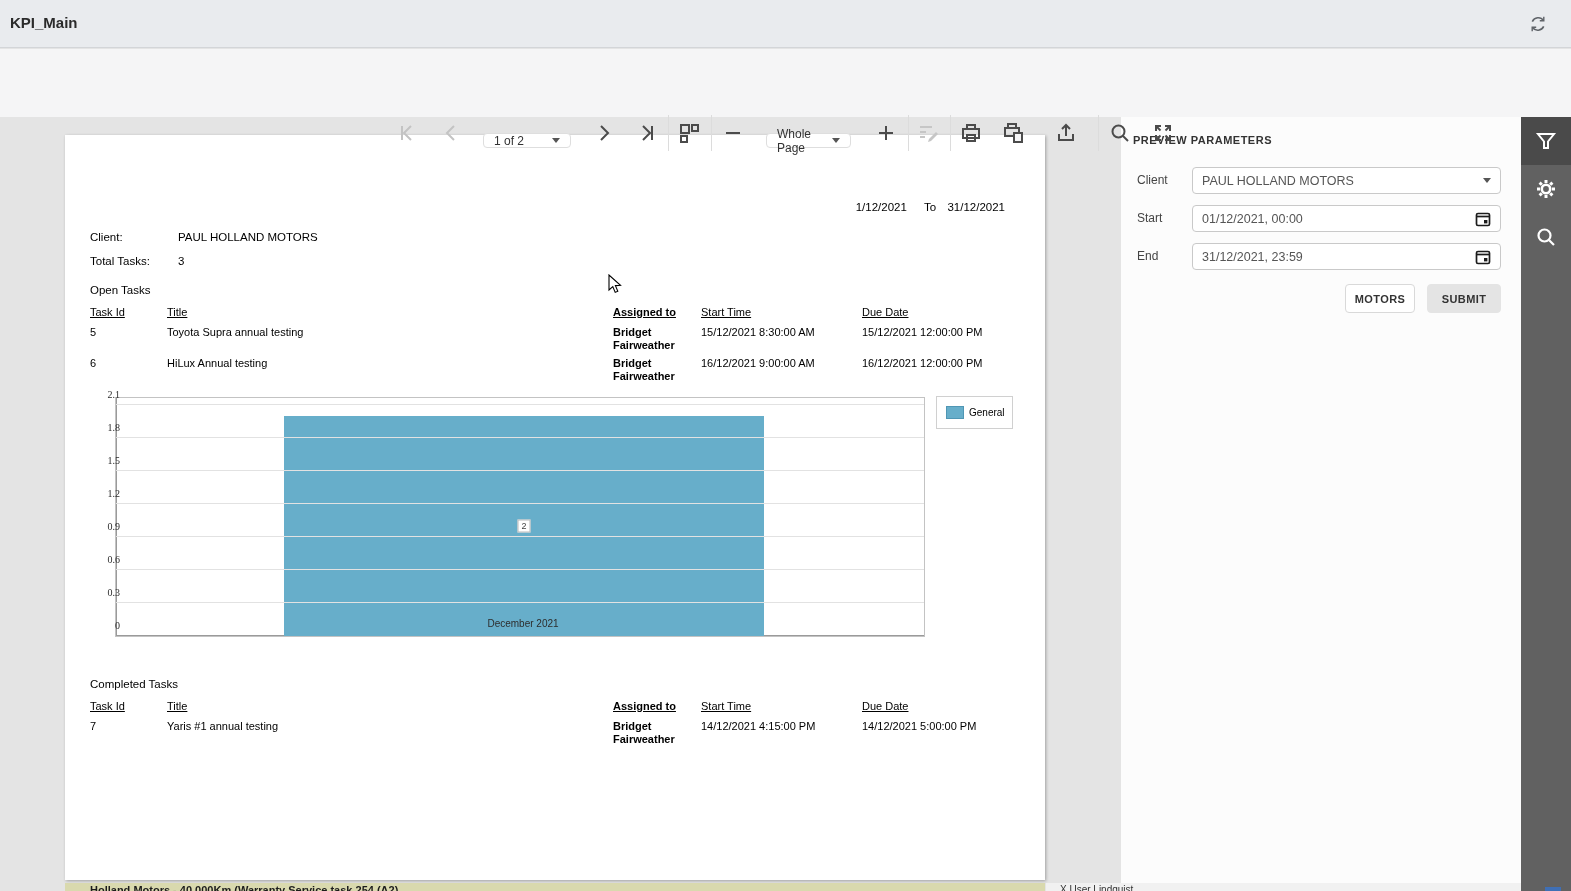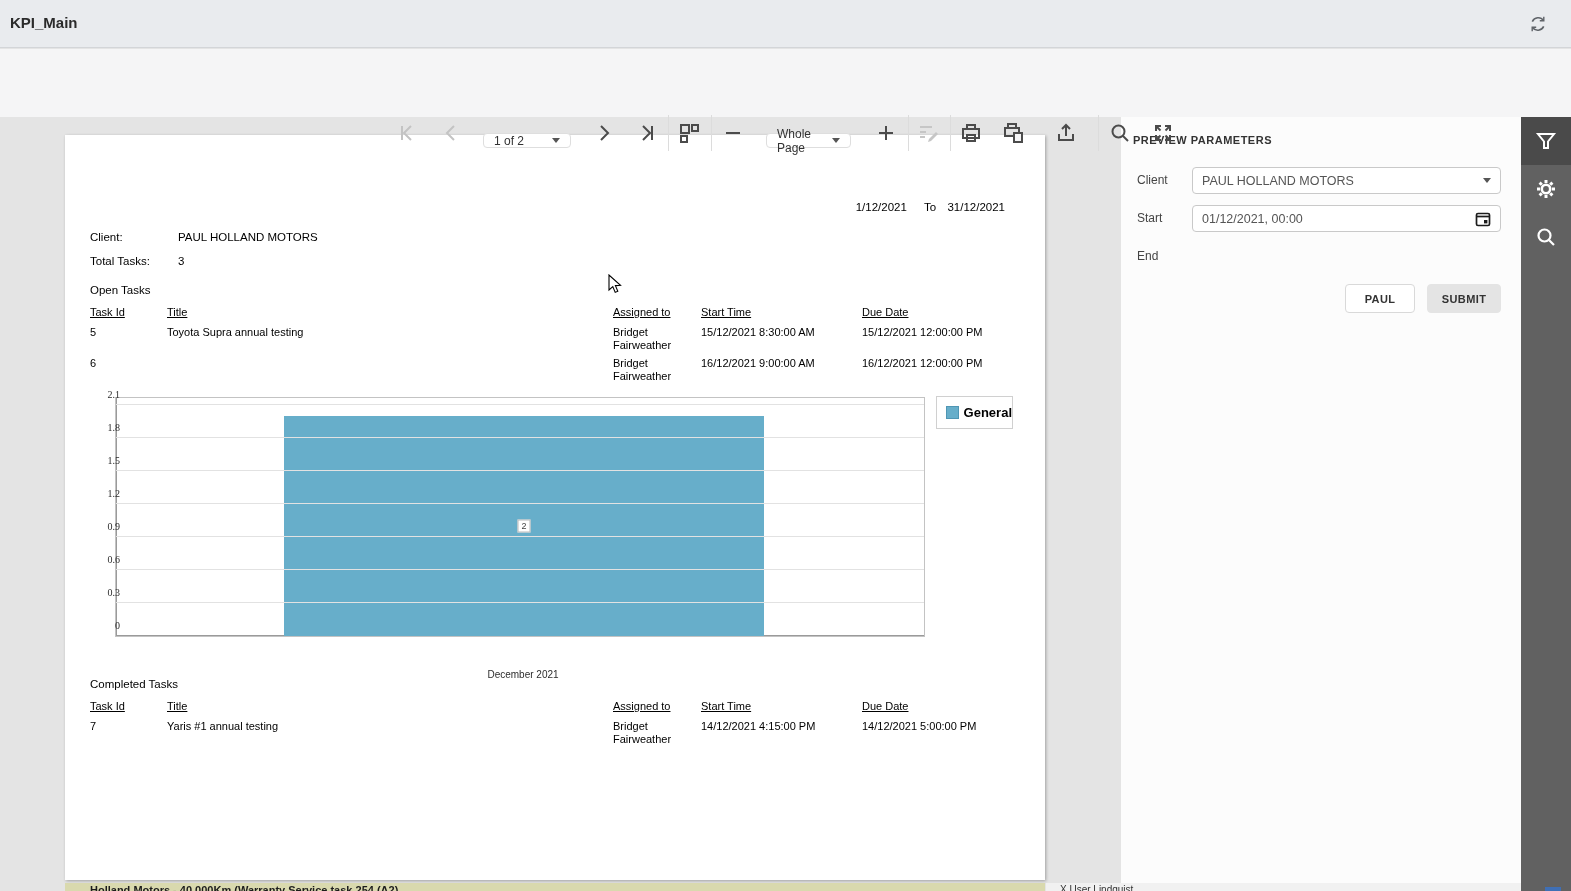--- a/index.html
+++ b/index.html
@@ -39,21 +39,21 @@
   .lbl-row .val { position:absolute; left:88px; white-space:nowrap; }
   .sec-head { position:absolute; left:25px; font-size:11.5px; font-weight:normal; color:#000; }
 
   .ttable { position:absolute; left:25px; width:930px; font-size:11px; color:#000; }
   .trow { position:relative; height:31px; }
   .trow.hdr { height:20px; }
   .trow .cell { position:absolute; top:0; line-height:13px; }
   .trow.hdr .cell { text-decoration:underline; }
   .c0 { left:0;   width:70px; }
   .c1 { left:77px; width:440px; }
-  .c2 { left:523px; width:82px; }
+  .c2 { left:523px; width:82px;font-weight:bold; }
   .c3 { left:611px; width:158px; }
   .c4 { left:772px; width:158px; }
 
   
   .plot { position:absolute; left:50px; top:262px; width:810px; height:240px;
     border:1px solid #c3c3c3; background:#fff; }
   .gridline { position:absolute; left:0; width:100%; height:1px; background:#e2e2e2; }
   .ytick { position:absolute; right:804px; width:30px; text-align:right;
     font-size:10px; color:#2d2d2d; transform:translateY(-6px);font-family:Liberation Serif, serif; }
   .axisline { position:absolute; left:0; bottom:0; width:100%; height:1px; background:#9a9a9a; }
@@ -61,21 +61,21 @@
   .bar { position:absolute; left:168px; width:480px; bottom:0; background:#67aeca; }
   .pt-label { position:absolute; left:50%; transform:translate(-50%,50%);
     background:#fff; border:1px solid #b9b9b9; font-size:9px; color:#444;
     padding:0 3px; line-height:11px; }
   .xcat { position:absolute; top:247px; width:120px; text-align:center;
     font-size:10px; color:#2d2d2d; }
   .legend { position:absolute; left:871px; top:261px; width:77px; height:33px;
     background:#fff; border:1px solid #d0d0d0; display:flex; align-items:center;
     padding-left:9px; }
   .legend .swatch { width:18px; height:13px; background:#67aeca; border:1px solid #4f96b4; }
-  .legend .ltext { font-size:13px; color:#000; margin-left:5px;font-weight:bold; }
+  .legend .ltext { font-size:10px; color:#000; margin-left:5px; }
 
   
   .panel { position:absolute; left:1121px; top:0; width:400px; height:774px; background:#fcfcfc; }
   .panel-title { position:absolute; left:12px; top:17px; font-size:11px; font-weight:bold;
     color:#333; letter-spacing:.5px; }
   .p-label { position:absolute; left:16px; font-size:12px; color:#444; }
   .p-field { position:absolute; left:71px; width:309px; height:27px; background:#fff;
     border:1px solid #c9c9c9; border-radius:4px; display:flex; align-items:center;
     padding:0 9px; font-size:12.5px; color:#555; cursor:text; }
   .p-field .caret { margin-left:auto; width:0; height:0; border-left:4.5px solid transparent;
@@ -267,20 +267,21 @@
         </div>
         <div class="trow">
           <div class="cell c0">5</div>
           <div class="cell c1">Toyota Supra annual testing</div>
           <div class="cell c2">Bridget Fairweather</div>
           <div class="cell c3">15/12/2021 8:30:00 AM</div>
           <div class="cell c4">15/12/2021 12:00:00 PM</div>
         </div>
         <div class="trow">
           <div class="cell c0">6</div>
+          <div class="cell c1">HiLux Annual testing</div>
           <div class="cell c2">Bridget Fairweather</div>
           <div class="cell c3">16/12/2021 9:00:00 AM</div>
           <div class="cell c4">16/12/2021 12:00:00 PM</div>
         </div>
       </div>
 
     <div class="plot" id="plot">
       <div class="yaxisline"></div>
       <div class="axisline"></div>
       <div class="bar" id="chart-bar" style="height: 220px; background: rgb(103, 174, 202);">
@@ -295,21 +296,21 @@
         <div class="ytick" style="bottom: 98px;">0.9</div>
         <div class="gridline" style="bottom: 132px;"></div>
         <div class="ytick" style="bottom: 131px;">1.2</div>
         <div class="gridline" style="bottom: 165px;"></div>
         <div class="ytick" style="bottom: 164px;">1.5</div>
         <div class="gridline" style="bottom: 198px;"></div>
         <div class="ytick" style="bottom: 197px;">1.8</div>
         <div class="gridline" style="bottom: 231px;"></div>
         <div class="ytick" style="bottom: 230px;">2.1</div>
       </div>
-    <div class="xcat" id="xcat" style="left: 398px; top: 534px; text-align: center;">December 2021</div>
+    <div class="xcat" id="xcat" style="left: 398px; top: 483px; text-align: center;">December 2021</div>
     <div class="legend">
       <span class="swatch" style="background: rgb(103, 174, 202);"></span>
       <span class="ltext">General</span>
     </div>
 
     <div class="sec-head" style="top:543px">Completed Tasks</div>
     <div class="ttable" style="top:565px">
         <div class="trow hdr">
           <div class="cell c0">Task Id</div>
           <div class="cell c1">Title</div>
@@ -342,22 +343,32 @@
       <span class="cal">
         <svg width="16" height="16" viewBox="0 0 16 16" fill="none" stroke="#1c1c1c" stroke-width="1.7">
           <rect x="1.5" y="2.5" width="13" height="12" rx="1.5"></rect>
           <path d="M1.5 5.5 H14.5"></path>
           <rect x="9" y="9" width="3.4" height="3.4" fill="#1c1c1c" stroke="none"></rect>
           </svg>
       </span>
     </div>
 
     <div class="p-label" style="top:132px">End</div>
-
-    <button class="p-btn btn-reset">PAUL</button>
+    <div class="p-field" style="top:126px">
+      <span>31/12/2021, 23:59</span>
+      <span class="cal">
+        <svg width="16" height="16" viewBox="0 0 16 16" fill="none" stroke="#1c1c1c" stroke-width="1.7">
+          <rect x="1.5" y="2.5" width="13" height="12" rx="1.5"></rect>
+          <path d="M1.5 5.5 H14.5"></path>
+          <rect x="9" y="9" width="3.4" height="3.4" fill="#1c1c1c" stroke="none"></rect>
+          </svg>
+      </span>
+    </div>
+
+    <button class="p-btn btn-reset">MOTORS</button>
     <button class="p-btn btn-submit">SUBMIT</button>
   </div>
 
   <div class="side">
     <div class="side-item active">
       <svg width="24" height="24" viewBox="0 0 24 24" fill="none" stroke="#fff" stroke-width="2">
         <path d="M4 5 H20 L14 12.5 V19 L10 19 V12.5 Z"></path>
         </svg>
     </div>
     <div class="side-item">

